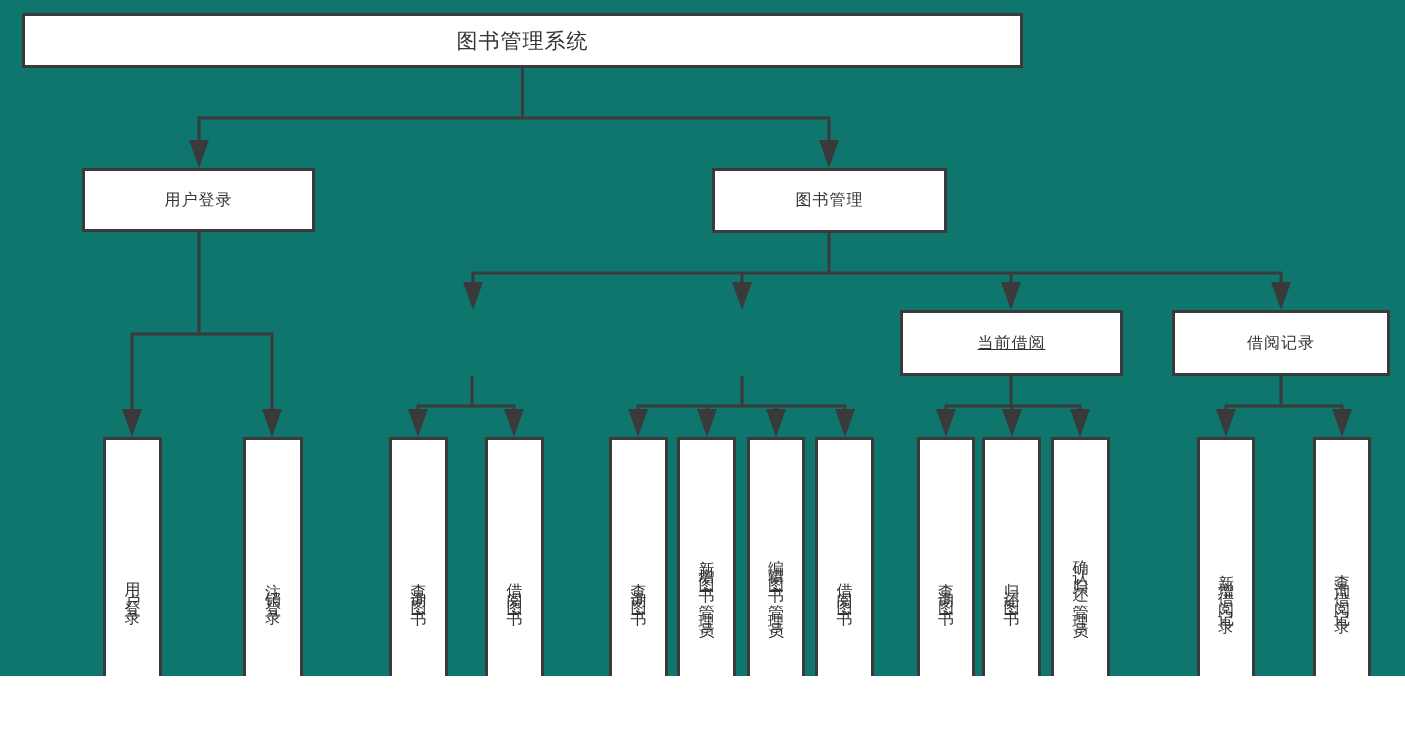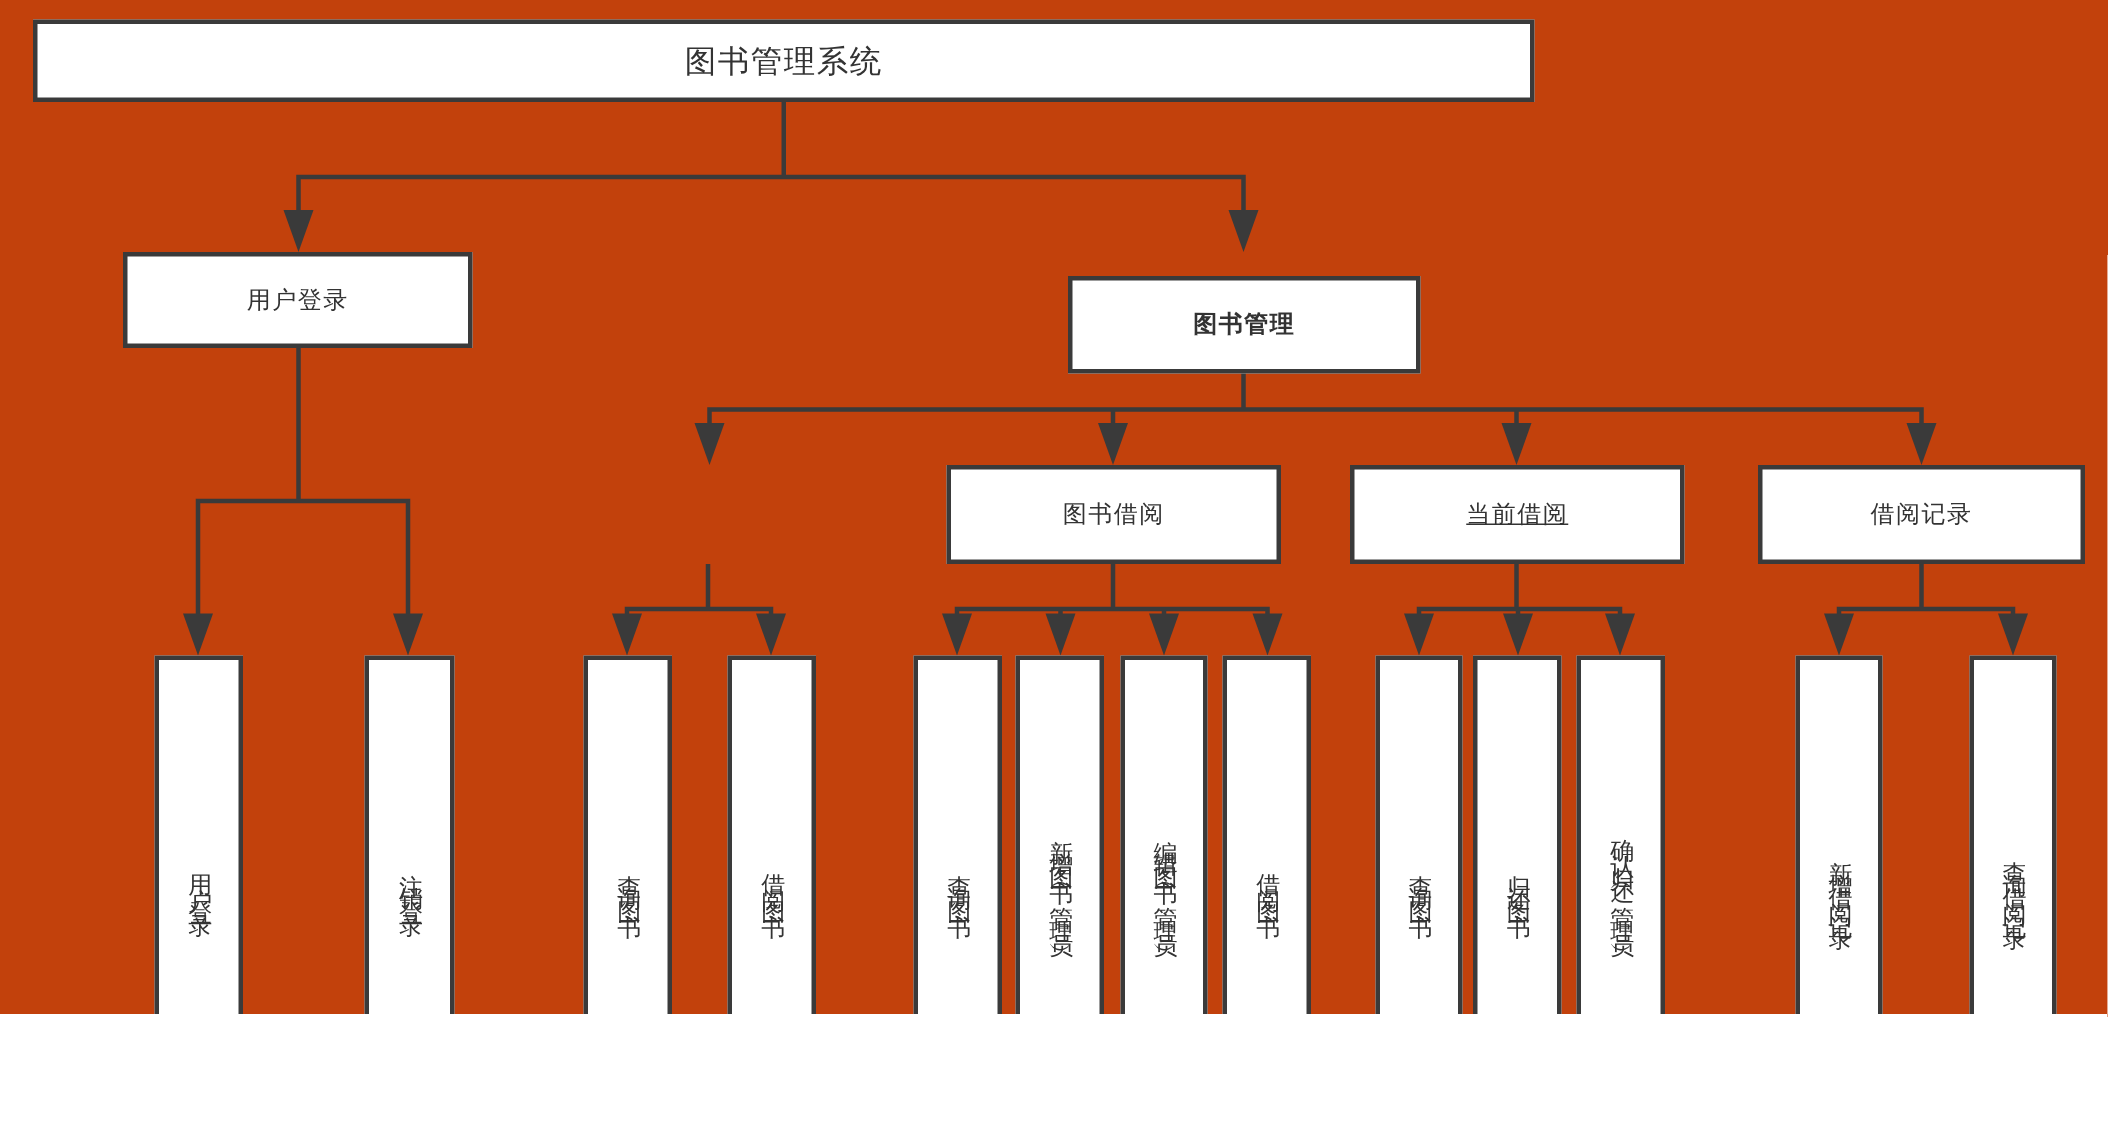--- a/index.html
+++ b/index.html
@@ -4,21 +4,21 @@
 <style>
   * { margin: 0; padding: 0; box-sizing: border-box; }
   html, body {
     background: #ffffff;
     font-family: "Liberation Sans", sans-serif;
   }
   .stage {
     position: relative;
     width: 1405px;
     height: 676px;
-    background: #c2410c;
+    background: #0f766e;
     overflow: hidden;
   }
   .connectors {
     position: absolute;
     left: 0; top: 0;
     width: 1405px; height: 747px;
     pointer-events: none;
   }
   .node {
     position: absolute;
@@ -97,23 +97,22 @@
       <polygon points="1002,409 1022,409 1012,437"></polygon>
       <polygon points="1070,409 1090,409 1080,437"></polygon>
       <polygon points="1216,409 1236,409 1226,437"></polygon>
       <polygon points="1332,409 1352,409 1342,437"></polygon>
     </g>
   </svg>
 
   <div class="node root" style="left:22px; top:13px; width:1001px; height:55px;">图书管理系统</div>
 
   <div class="node" style="left:82px; top:168px; width:233px; height:64px;">用户登录</div>
-  <div class="node" style="left:712px; top:184px; width:235px; height:65px;font-weight:bold;">图书管理</div>
+  <div class="node" style="left:712px; top:168px; width:235px; height:65px;">图书管理</div>
 
-  <div class="node" style="left:631px; top:310px; width:223px; height:66px;">图书借阅</div>
   <div class="node" style="left:900px; top:310px; width:223px; height:66px;text-decoration:underline;">当前借阅</div>
   <div class="node" style="left:1172px; top:310px; width:218px; height:66px;">借阅记录</div>
 
   <div class="node leaf" style="left:103px; top:437px; width:59px; height:301px;">用户登录</div>
   <div class="node leaf" style="left:243px; top:437px; width:60px; height:301px;">注销登录</div>
 
   <div class="node leaf" style="left:389px; top:437px; width:59px; height:301px;">查询图书</div>
   <div class="node leaf" style="left:485px; top:437px; width:59px; height:301px;">借阅图书</div>
 
   <div class="node leaf" style="left:609px; top:437px; width:59px; height:301px;">查询图书</div>

